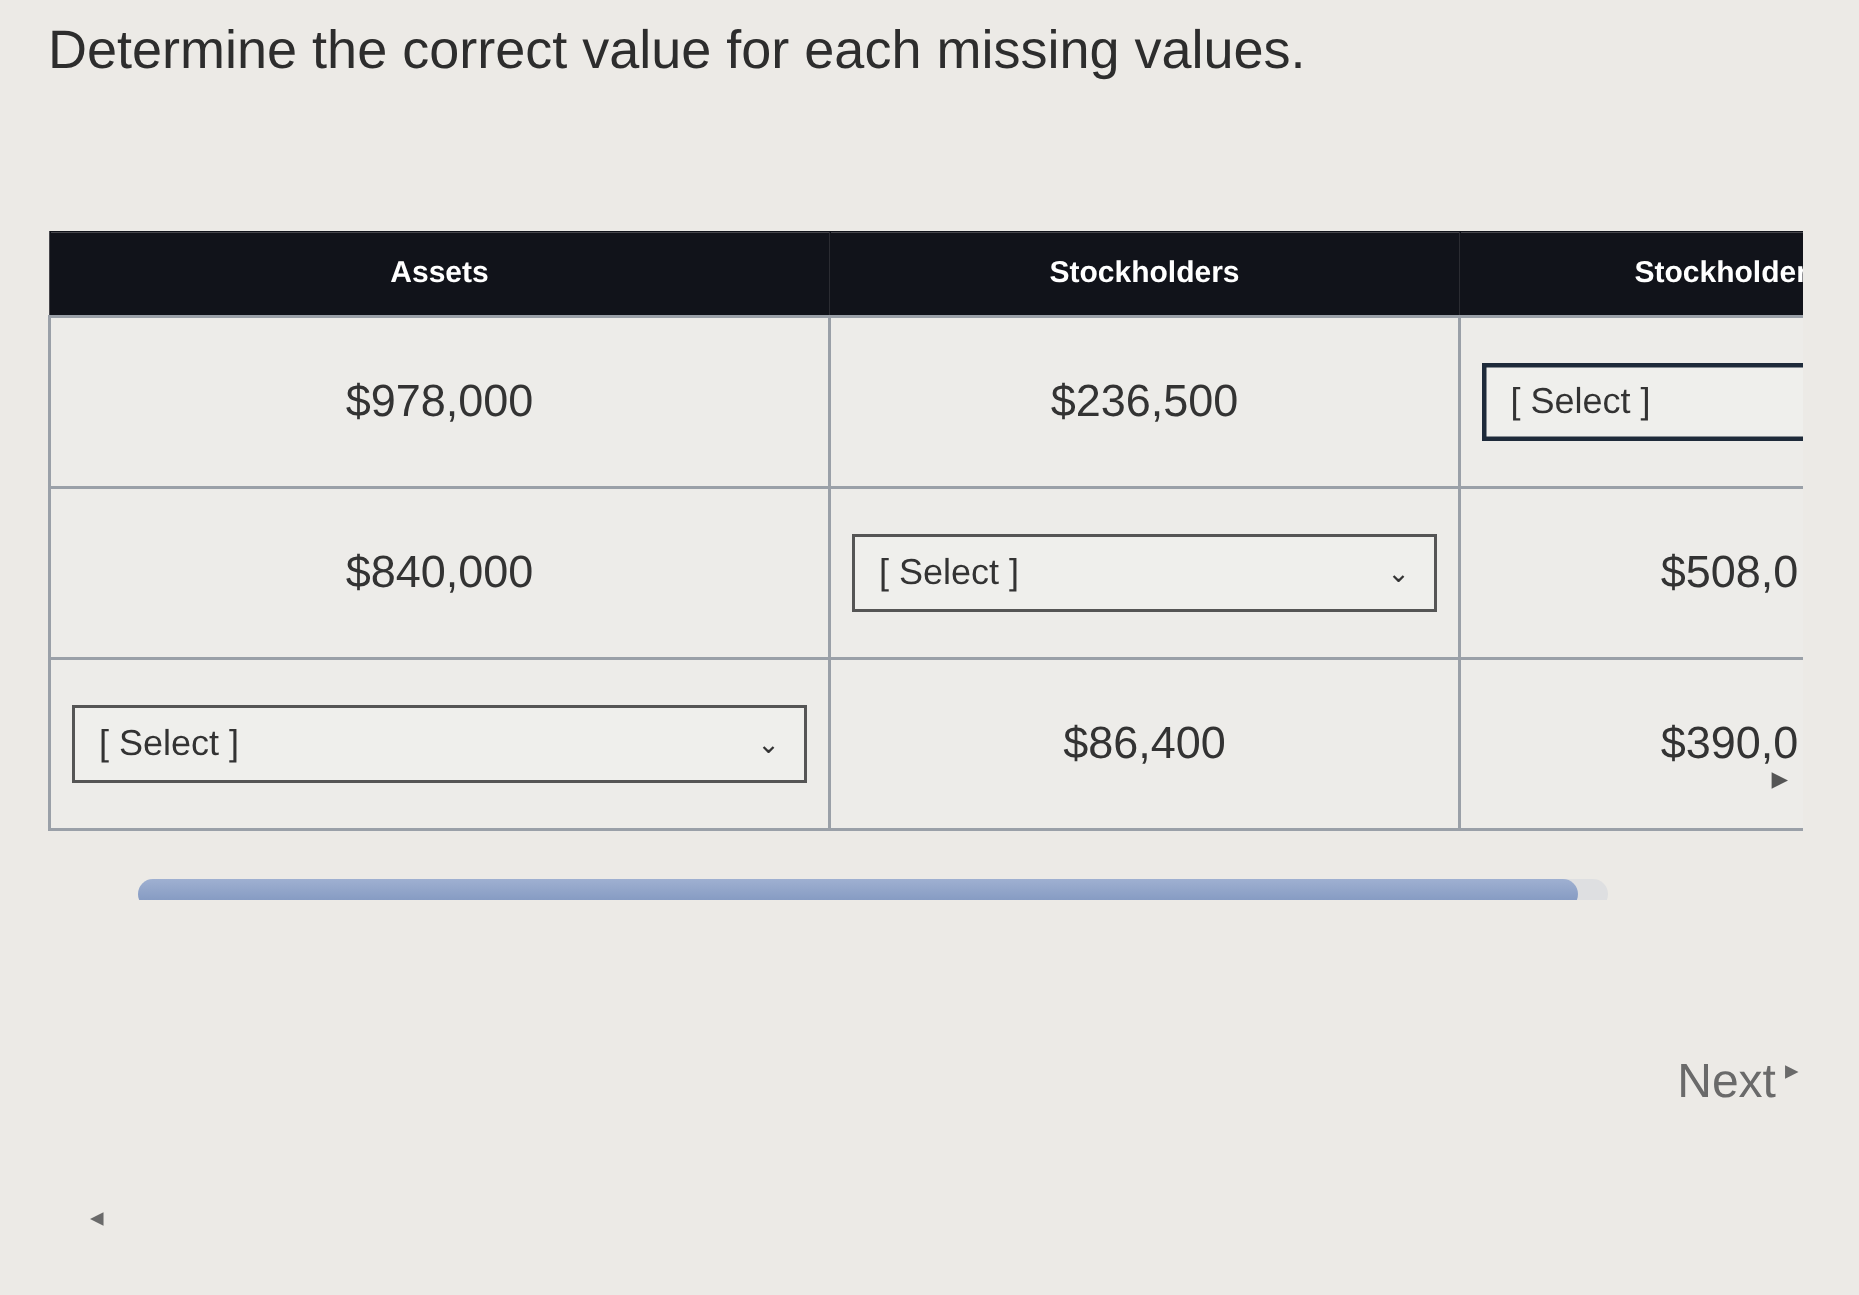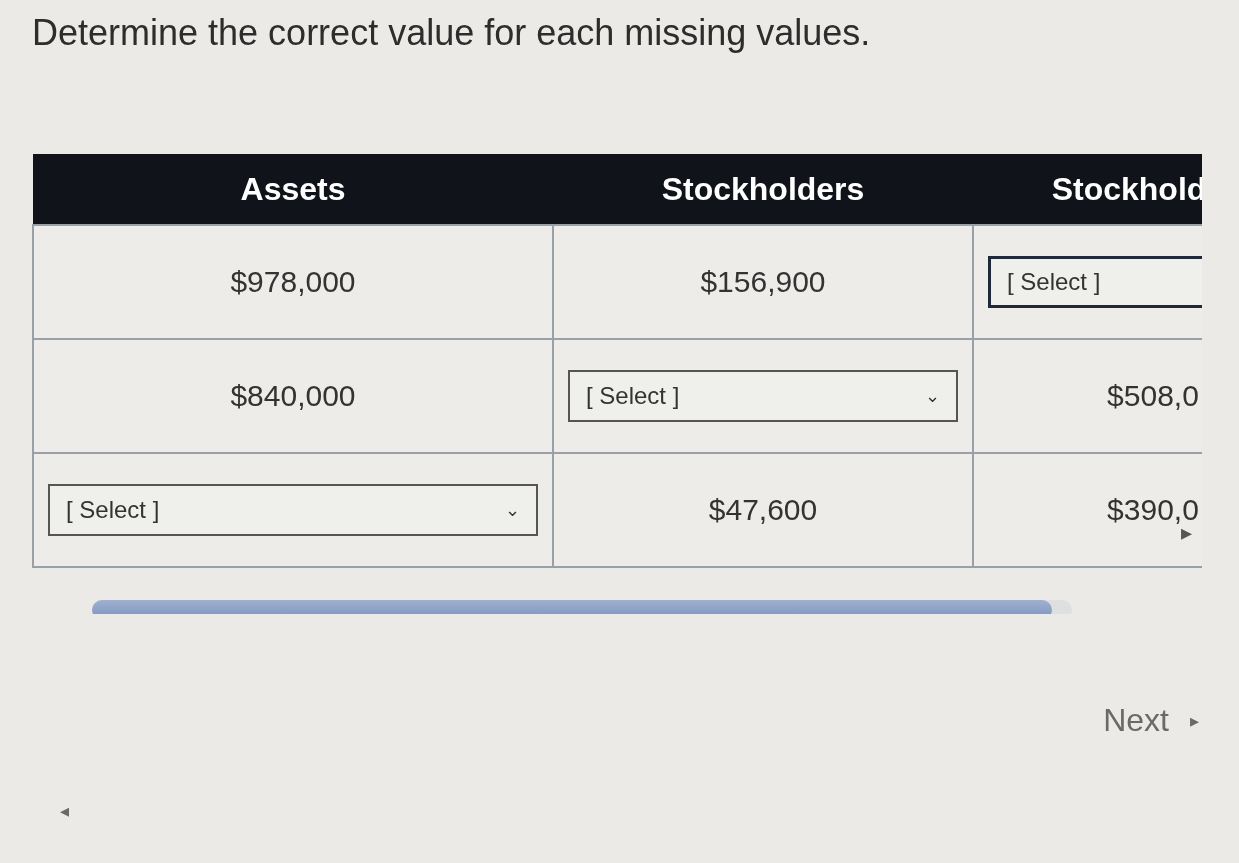--- a/index.html
+++ b/index.html
@@ -29,21 +29,21 @@
   }
   table {
     border-collapse: collapse;
     width: 1300px;
     table-layout: fixed;
   }
   th {
     background: #11131a;
     color: #ffffff;
     font-weight: 700;
-    font-size: 32px;
+    font-size: 20px;
     padding: 16px 8px;
     text-align: center;
     border: 1px solid #11131a;
   }
   td {
     border: 2px solid #9aa0a8;
     height: 112px;
     padding: 0 20px;
     font-size: 30px;
     color: #333;
@@ -112,22 +112,21 @@
     background: linear-gradient(#9fb0d1, #7c93bd);
     border-radius: 10px;
   }
 
   .nav-btn {
     position: absolute;
     font-size: 32px;
     color: #6a6a6a;
     cursor: pointer;
     display: inline-flex;
-    align-items: center;
-    gap: 21px;
+    gap: 6px;
   }
   .nav-next { right: 40px; top: 702px; }
   .nav-prev { left: 60px; top: 800px; }
   .tri {
     font-size: 18px;
   }
 </style>
 </head>
 <body>
 
@@ -145,21 +144,21 @@
       <thead>
         <tr>
           <th>Assets</th>
           <th>Stockholders</th>
           <th>Stockholders</th>
         </tr>
       </thead>
       <tbody>
         <tr>
           <td>$978,000</td>
-          <td>$156,900</td>
+          <td>$236,500</td>
           <td class="select-cell">
             <div class="select-box active">
               <span>[ Select ]</span>
             </div>
           </td>
         </tr>
         <tr>
           <td>$840,000</td>
           <td class="select-cell">
             <div class="select-box">
@@ -169,21 +168,21 @@
           </td>
           <td>$508,0</td>
         </tr>
         <tr>
           <td class="select-cell">
             <div class="select-box">
               <span>[ Select ]</span>
               <span class="chev">⌄</span>
             </div>
           </td>
-          <td>$47,600</td>
+          <td>$86,400</td>
           <td>$390,0</td>
         </tr>
       </tbody>
     </table>
 
     <div class="hscroll">
       <span class="arrow-right">▸</span>
       <div class="hscroll-track">
         <div class="hscroll-thumb"></div>
       </div>

